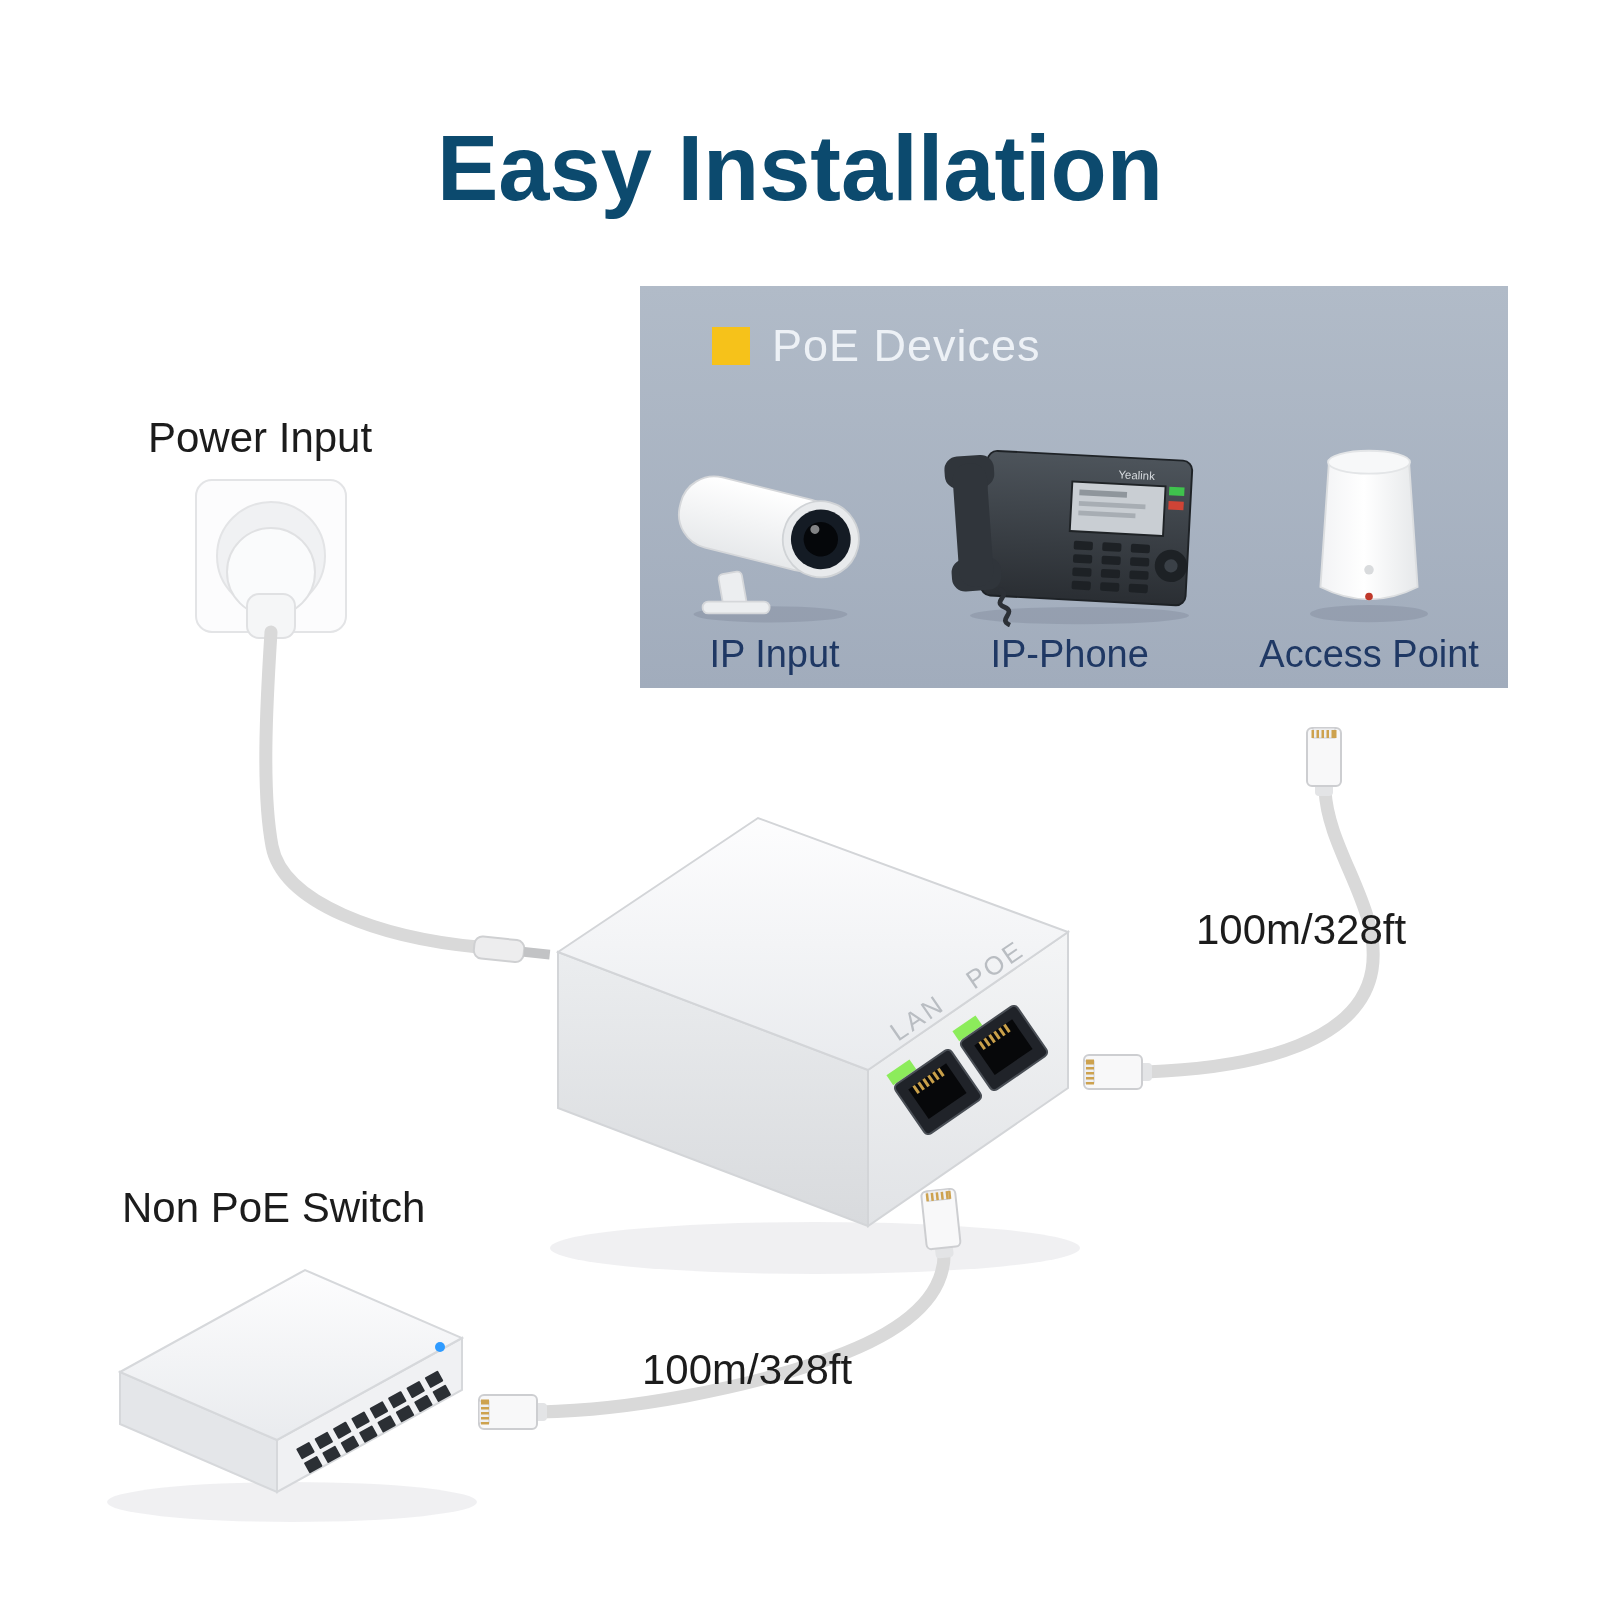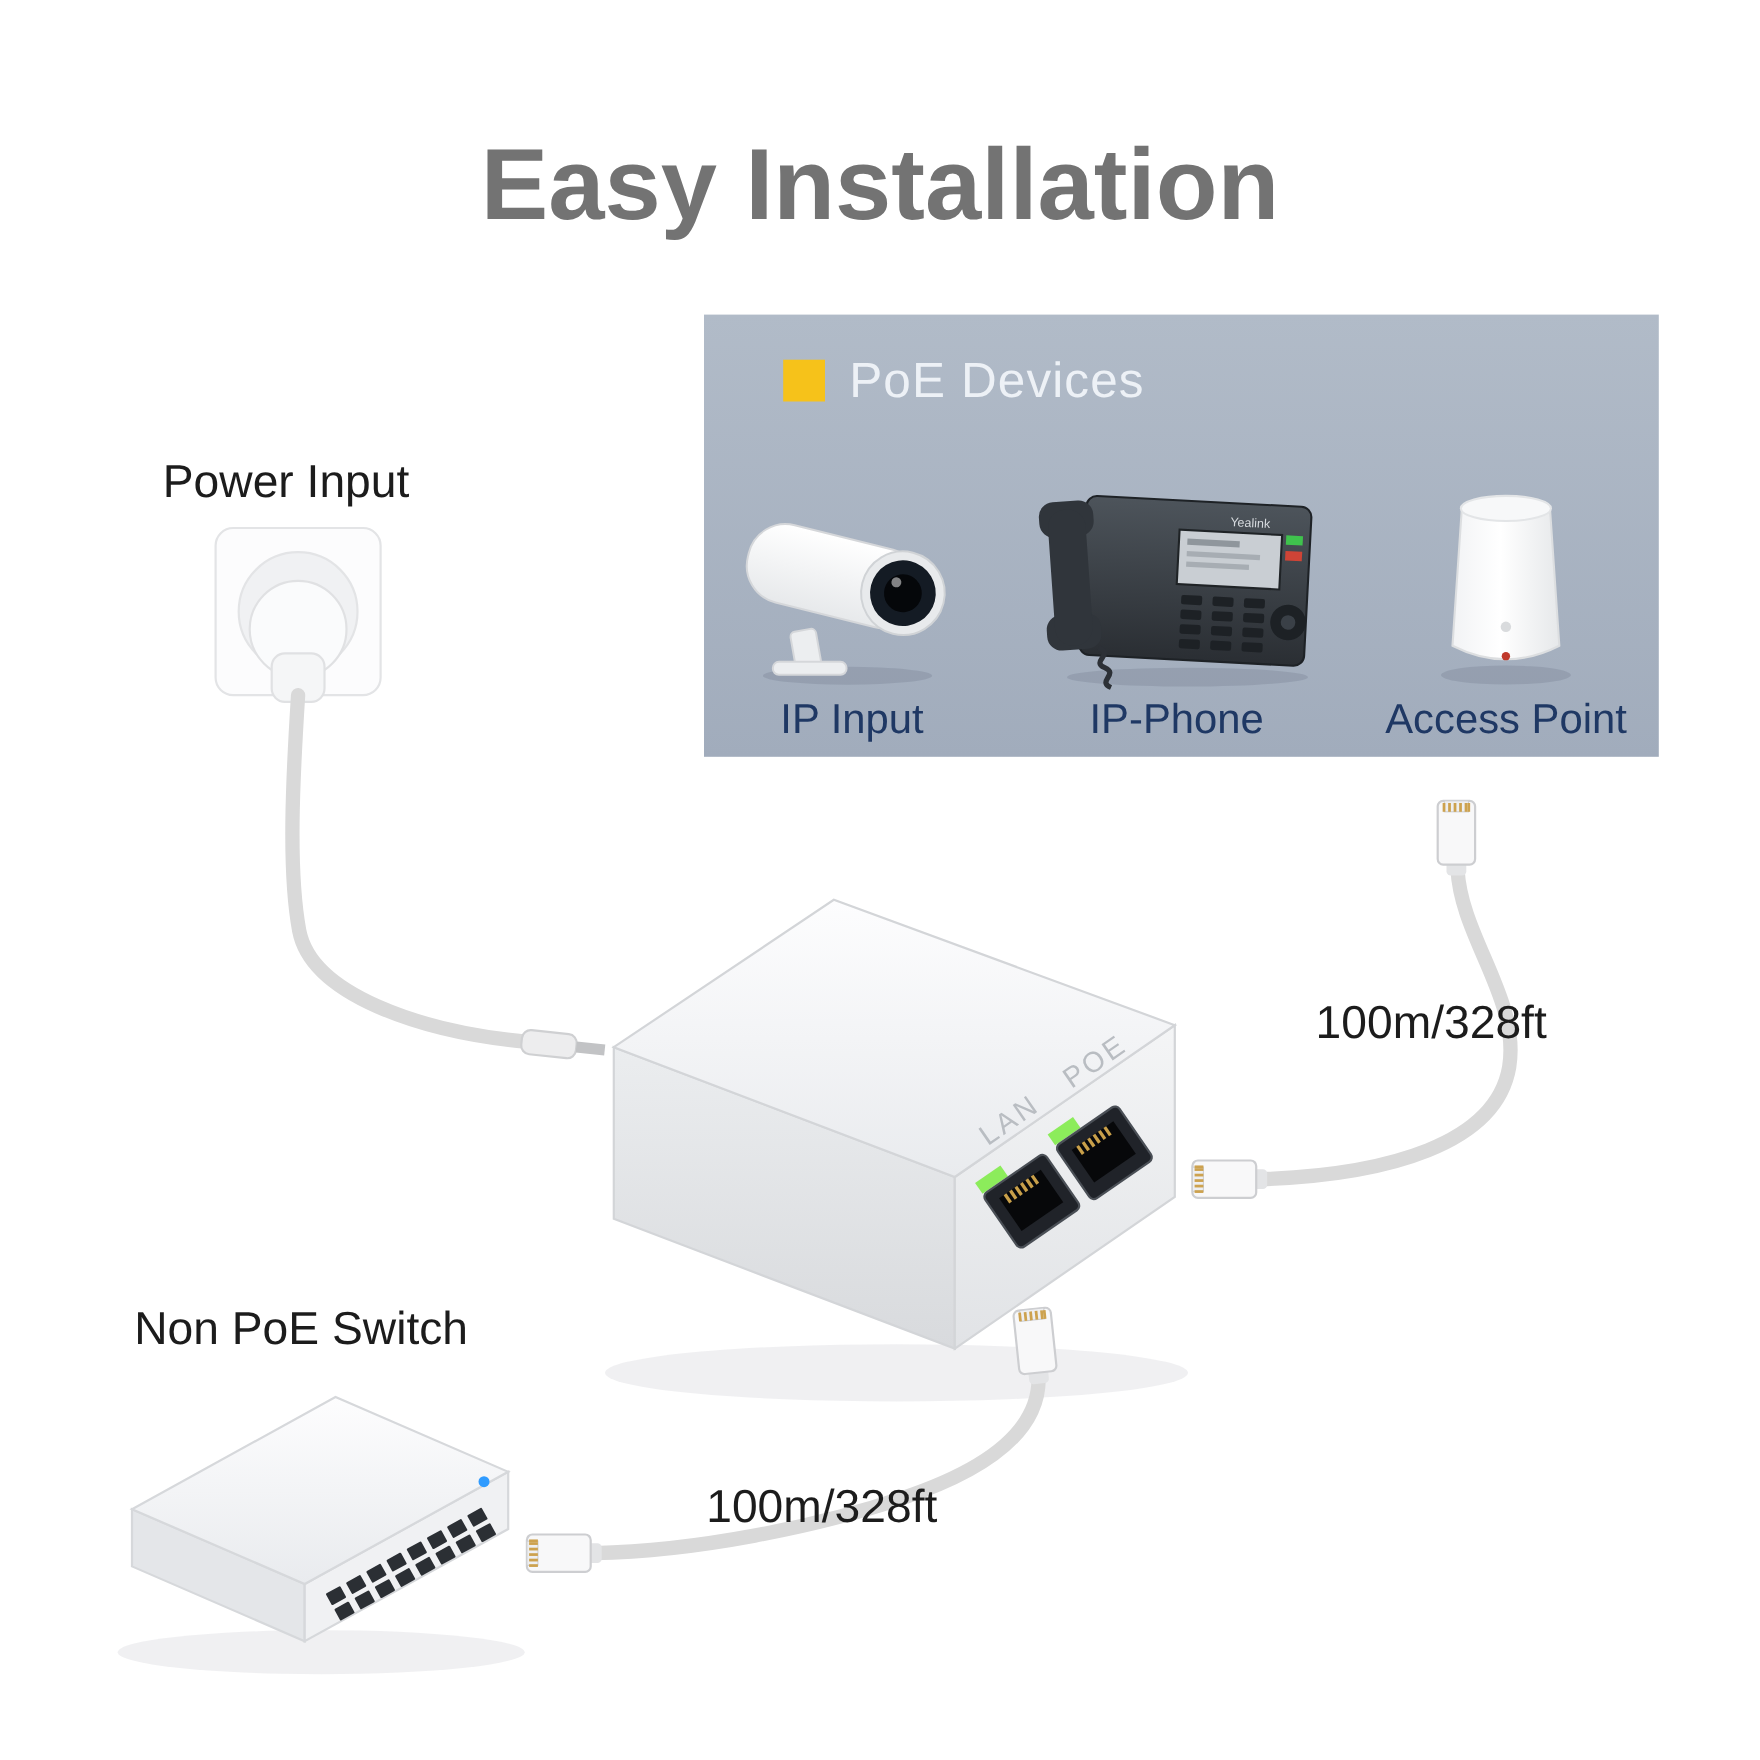--- a/index.html
+++ b/index.html
@@ -3,21 +3,21 @@
 <meta charset="utf-8">
 <style>
   * { margin:0; padding:0; box-sizing:border-box; }
   html,body { background:#ffffff; }
   .canvas {
     position:relative; width:1600px; height:1600px; background:#ffffff;
     font-family:"Liberation Sans", sans-serif; overflow:hidden;
   }
   .title {
     position:absolute; top:116px; left:0; width:100%;
-    text-align:center; font-size:92px; font-weight:bold; color:#737373;
+    text-align:center; font-size:92px; font-weight:bold; color:#0c4a6e;
     letter-spacing:0px; z-index:3;
   }
   .scene { position:absolute; left:0; top:0; width:1600px; height:1600px; z-index:1; }
   .ann { position:absolute; color:#1c1c1c; font-size:42px; z-index:3; white-space:nowrap; }
   #label-power-input   { left:148px;  top:414px; }
   #label-non-poe-switch{ left:122px;  top:1184px; }
   #label-cable-right   { left:1196px; top:906px; }
   #label-cable-bottom  { left:642px;  top:1346px; }
 
   .panel {

